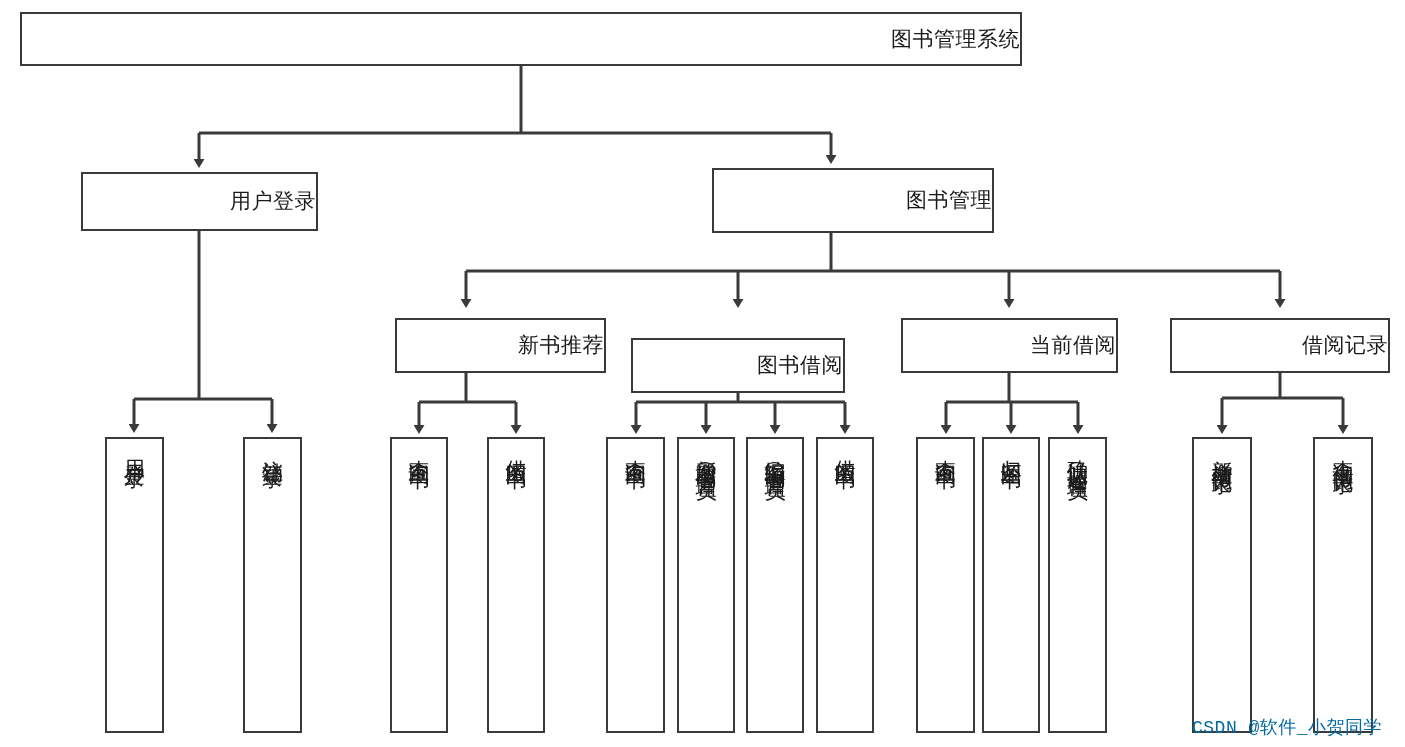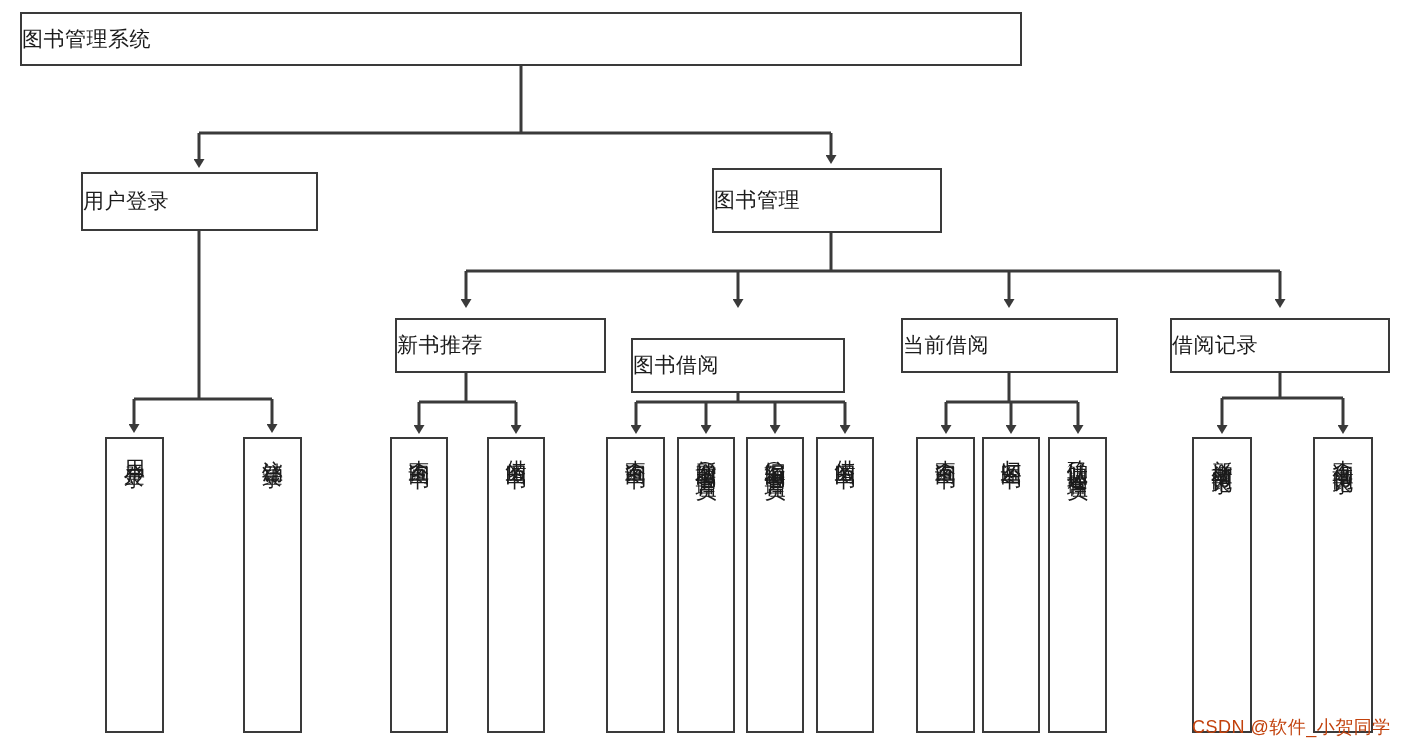--- a/index.html
+++ b/index.html
@@ -25,21 +25,21 @@
     height: 747px;
     pointer-events: none;
   }
   .node {
     position: absolute;
     box-sizing: border-box;
     background: #ffffff;
     border: 2.5px solid #3a3a3a;
     display: flex;
     align-items: center;
-    justify-content: flex-start;
+    justify-content: flex-end;
     color: #1b1b1b;
   }
   .node-label {
     font-size: 21px;
     line-height: 1.18;
     letter-spacing: 0.5px;
     white-space: nowrap;
     color: #1b1b1b;
   }
   
@@ -52,24 +52,25 @@
     writing-mode: vertical-rl;
     text-orientation: upright;
     font-size: 21px;
     line-height: 1.05;
     letter-spacing: 3px;
     white-space: nowrap;
   }
   .watermark {
     position: absolute;
     font-size: 18px;
-    color: #c2410c;
+    color: #0369a1;
     letter-spacing: 0.5px;
     white-space: nowrap;
     user-select: none;
+    font-family: Liberation Mono, monospace;
   }
 </style>
 </head>
 <body>
 
 <div id="canvas">
 
   <svg id="edges" viewBox="0 0 1405 747" xmlns="http://www.w3.org/2000/svg">
     <defs>
       <marker id="arrow" markerWidth="9" markerHeight="11" refX="1" refY="5.5" orient="auto" markerUnits="userSpaceOnUse">
@@ -120,21 +121,21 @@
     </g>
   </svg>
 
   <div class="node" style="left:20px; top:12px; width:1002px; height:54px;">
     <span class="node-label">图书管理系统</span>
   </div>
 
   <div class="node" style="left:81px; top:172px; width:237px; height:59px;">
     <span class="node-label">用户登录</span>
   </div>
-  <div class="node" style="left:712px; top:168px; width:230px; height:65px;">
+  <div class="node" style="left:712px; top:168px; width:282px; height:65px;">
     <span class="node-label">图书管理</span>
   </div>
 
   <div class="node" style="left:361px; top:318px; width:211px; height:55px;margin-left:34px;">
     <span class="node-label">新书推荐</span>
   </div>
   <div class="node" style="left:631px; top:318px; width:214px; height:55px;margin-top:20px;">
     <span class="node-label">图书借阅</span>
   </div>
   <div class="node" style="left:901px; top:318px; width:217px; height:55px;">

